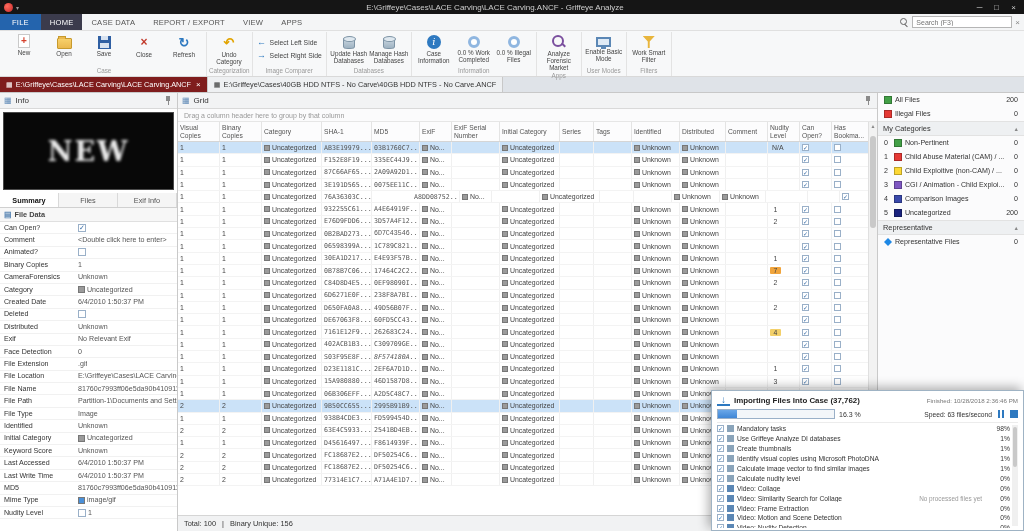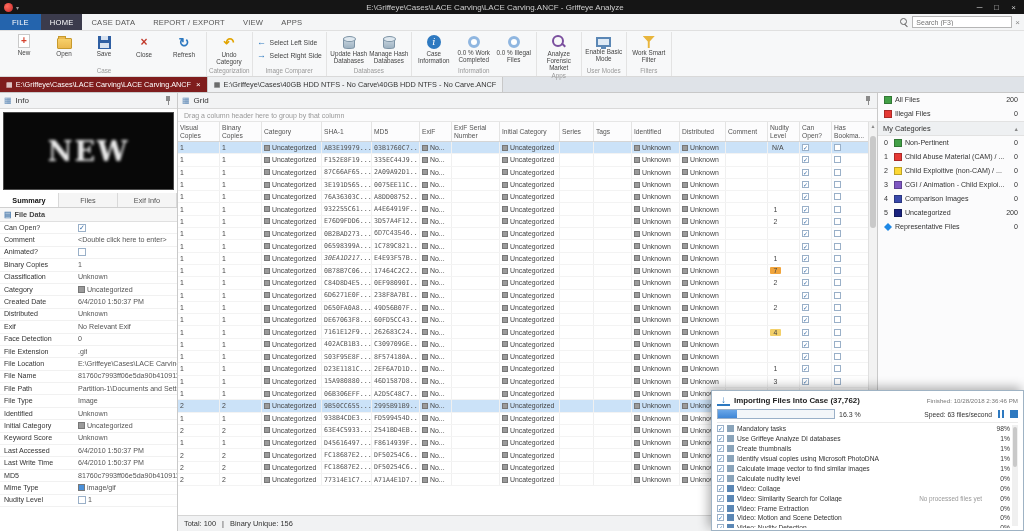--- a/index.html
+++ b/index.html
@@ -330,36 +330,42 @@
             <span class="cb"></span>
           </span>
         </div>
         <div class="prow">
           <span class="pl">Binary Copies</span>
           <span class="pv">
             <span>1</span>
           </span>
         </div>
         <div class="prow">
-          <span class="pl">Classification</span>
+          <span class="pl">CameraForensics</span>
           <span class="pv">
             <span>Unknown</span>
           </span>
         </div>
         <div class="prow">
           <span class="pl">Category</span>
           <span class="pv">
             <span class="swatch" style="background: rgb(155, 155, 155);"></span>
             <span>Uncategorized</span>
           </span>
         </div>
         <div class="prow">
           <span class="pl">Created Date</span>
           <span class="pv">
             <span>6/4/2010 1:50:37 PM</span>
+          </span>
+        </div>
+        <div class="prow">
+          <span class="pl">Deleted</span>
+          <span class="pv">
+            <span class="cb"></span>
           </span>
         </div>
         <div class="prow">
           <span class="pl">Distributed</span>
           <span class="pv">
             <span>Unknown</span>
           </span>
         </div>
         <div class="prow">
           <span class="pl">Exif</span>
@@ -574,21 +580,21 @@
               </div>
               <div class="gc" style="width: 38px;">
                 <span class="cb"></span>
               </div>
             </div>
             <div class="grow">
               <div class="gc" style="width: 42px;">1</div>
               <div class="gc" style="width: 42px;">1</div>
               <div class="gc" style="width: 60px;"><span class="swatch"></span>Uncategorized</div>
               <div class="gc mono" style="width: 50px;">76A36303C...</div>
-              <div class="gc mono" style="width: 48px;">A8DD08752...</div>
+              <div class="gc mono" style="width: 48px; margin-left: 40px;">A8DD08752...</div>
               <div class="gc" style="width: 32px;"><span class="swatch"></span>No...</div>
               <div class="gc" style="width: 48px;"></div>
               <div class="gc" style="width: 60px;"><span class="swatch"></span>Uncategorized</div>
               <div class="gc" style="width: 34px;"></div>
               <div class="gc" style="width: 38px;"></div>
               <div class="gc" style="width: 48px;"><span class="swatch"></span>Unknown</div>
               <div class="gc" style="width: 46px;"><span class="swatch"></span>Unknown</div>
               <div class="gc" style="width: 42px;"></div>
               <div class="gc" style="width: 32px;"></div>
               <div class="gc" style="width: 32px;">
@@ -687,21 +693,21 @@
                 <span class="cb checked"></span>
               </div>
               <div class="gc" style="width: 38px;">
                 <span class="cb"></span>
               </div>
             </div>
             <div class="grow">
               <div class="gc" style="width: 42px;">1</div>
               <div class="gc" style="width: 42px;">1</div>
               <div class="gc" style="width: 60px;"><span class="swatch"></span>Uncategorized</div>
-              <div class="gc mono" style="width: 50px; font-style: italic;">30EA1D217...</div>
+              <div class="gc mono" style="width: 50px;">30EA1D217...</div>
               <div class="gc mono" style="width: 48px;">E4E93F57B...</div>
               <div class="gc" style="width: 32px;"><span class="swatch"></span>No...</div>
               <div class="gc" style="width: 48px;"></div>
               <div class="gc" style="width: 60px;"><span class="swatch"></span>Uncategorized</div>
               <div class="gc" style="width: 34px;"></div>
               <div class="gc" style="width: 38px;"></div>
               <div class="gc" style="width: 48px;"><span class="swatch"></span>Unknown</div>
               <div class="gc" style="width: 46px;"><span class="swatch"></span>Unknown</div>
               <div class="gc" style="width: 42px;"></div>
               <div class="gc" style="width: 32px;">
@@ -874,21 +880,21 @@
               </div>
               <div class="gc" style="width: 38px;">
                 <span class="cb"></span>
               </div>
             </div>
             <div class="grow">
               <div class="gc" style="width: 42px;">1</div>
               <div class="gc" style="width: 42px;">1</div>
               <div class="gc" style="width: 60px;"><span class="swatch"></span>Uncategorized</div>
               <div class="gc mono" style="width: 50px;">S03F95E8F...</div>
-              <div class="gc mono" style="width: 48px;">8F574180A...</div>
+              <div class="gc mono" style="width: 48px; font-style: italic;">8F574180A...</div>
               <div class="gc" style="width: 32px;"><span class="swatch"></span>No...</div>
               <div class="gc" style="width: 48px;"></div>
               <div class="gc" style="width: 60px;"><span class="swatch"></span>Uncategorized</div>
               <div class="gc" style="width: 34px;"></div>
               <div class="gc" style="width: 38px;"></div>
               <div class="gc" style="width: 48px;"><span class="swatch"></span>Unknown</div>
               <div class="gc" style="width: 46px;"><span class="swatch"></span>Unknown</div>
               <div class="gc" style="width: 42px;"></div>
               <div class="gc" style="width: 32px;"></div>
               <div class="gc" style="width: 32px;">
@@ -1179,20 +1185,21 @@
           <span class="cswatch" style="background: rgb(57, 73, 171);"></span>
           <span class="clabel">Comparison Images</span>
           <span class="ccount">0</span>
         </div>
         <div class="citem">
           <span class="num">5</span>
           <span class="cswatch" style="background: rgb(26, 35, 126);"></span>
           <span class="clabel">Uncategorized</span>
           <span class="ccount">200</span>
         </div>
+        <div class="csec-header">Representative<span class="chev">▲</span></div>
         <div class="citem">
           <span class="rep-icon"></span>
           <span class="clabel">Representative Files</span>
           <span class="ccount">0</span>
         </div>
       </div>
   </div>
 </div>
 
 <div class="import-dialog">

